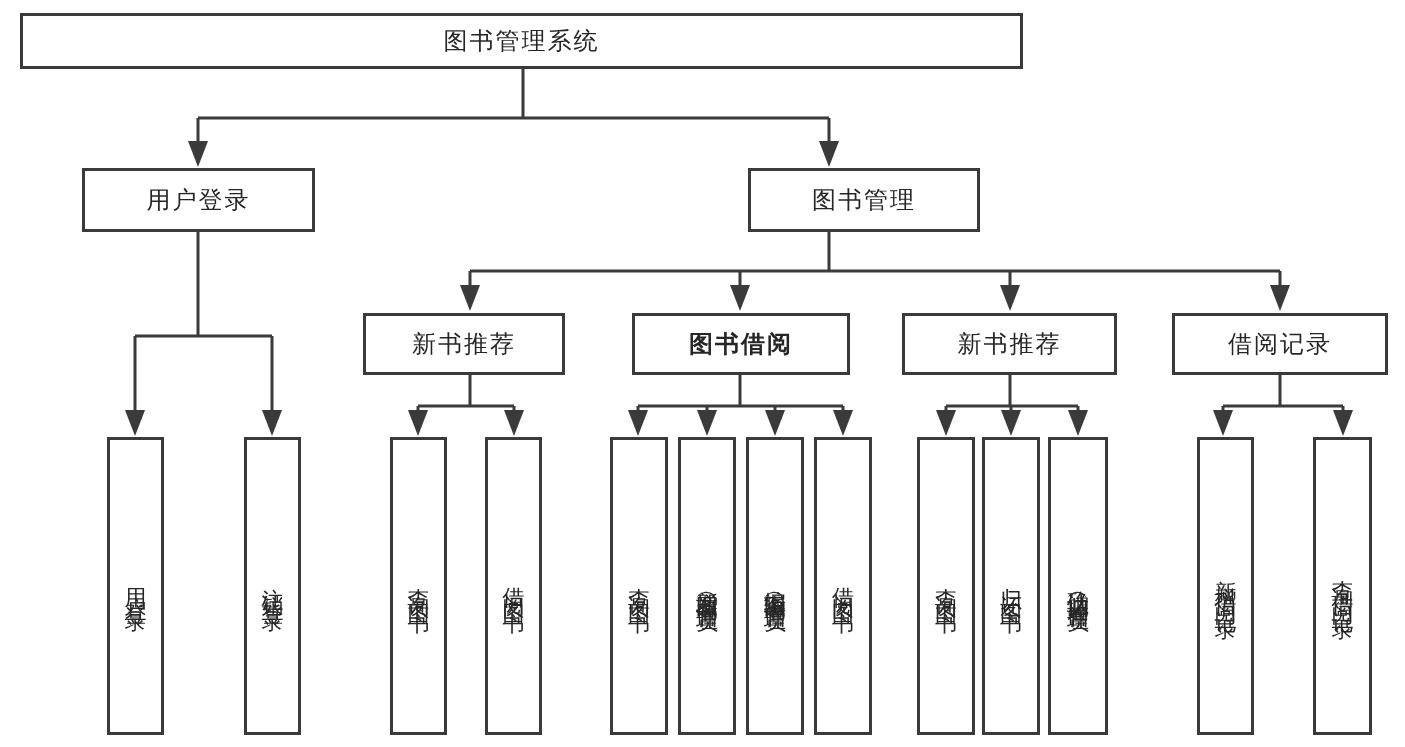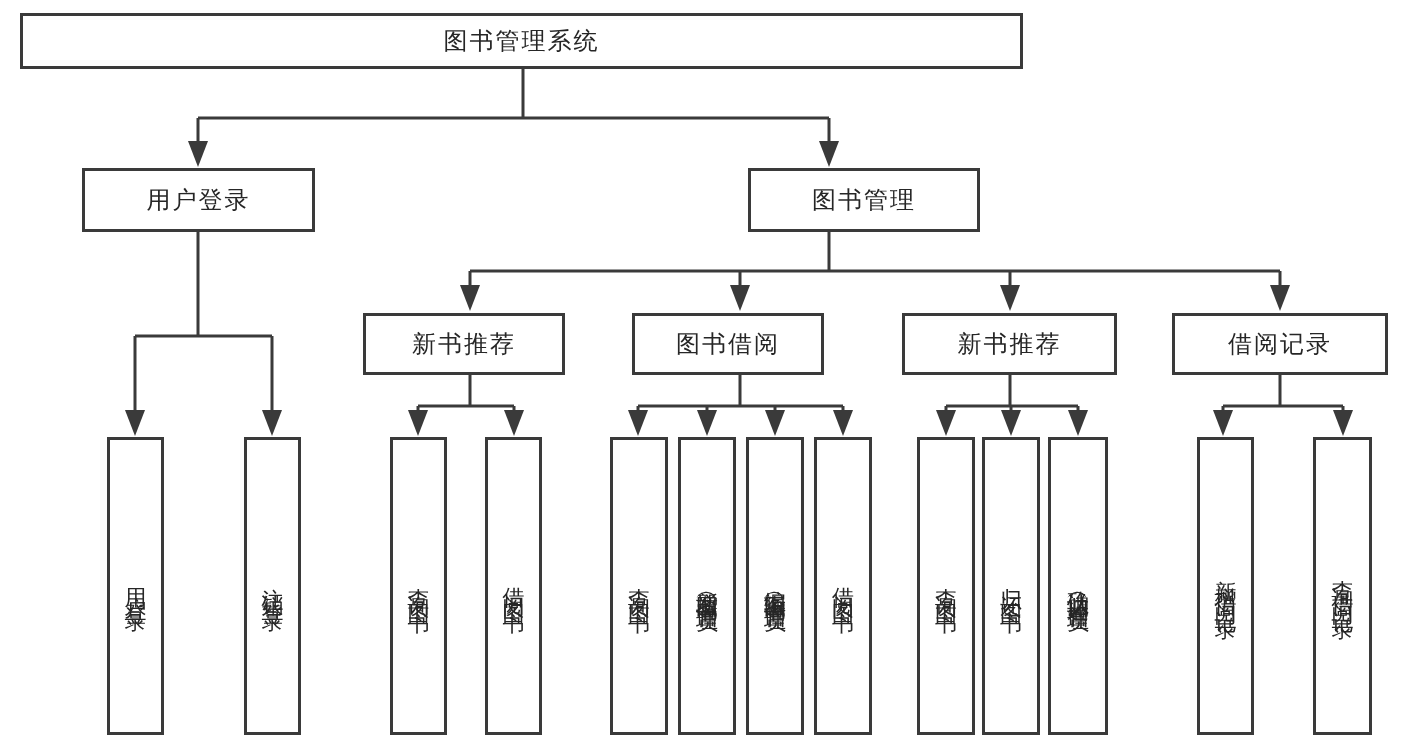--- a/index.html
+++ b/index.html
@@ -135,21 +135,21 @@
   <div class="hbox" style="left:82px; top:168px; width:233px;">
     <span>用户登录</span>
   </div>
   <div class="hbox" style="left:712px; top:168px; width:232px;margin-left:36px;">
     <span>图书管理</span>
   </div>
 
   <div class="hbox l3-box" style="left:363px; top:313px; width:202px;">
     <span>新书推荐</span>
   </div>
-  <div class="hbox l3-box" style="left:632px; top:313px; width:192px;">
+  <div class="hbox l3-box" style="left:632px; top:313px; width:218px;font-weight:bold;">
     <span>图书借阅</span>
   </div>
   <div class="hbox l3-box" style="left:902px; top:313px; width:215px;">
     <span>新书推荐</span>
   </div>
   <div class="hbox l3-box" style="left:1172px; top:313px; width:216px;">
     <span>借阅记录</span>
   </div>
 
   <div class="vbox" style="left:107px; width:57px;">

